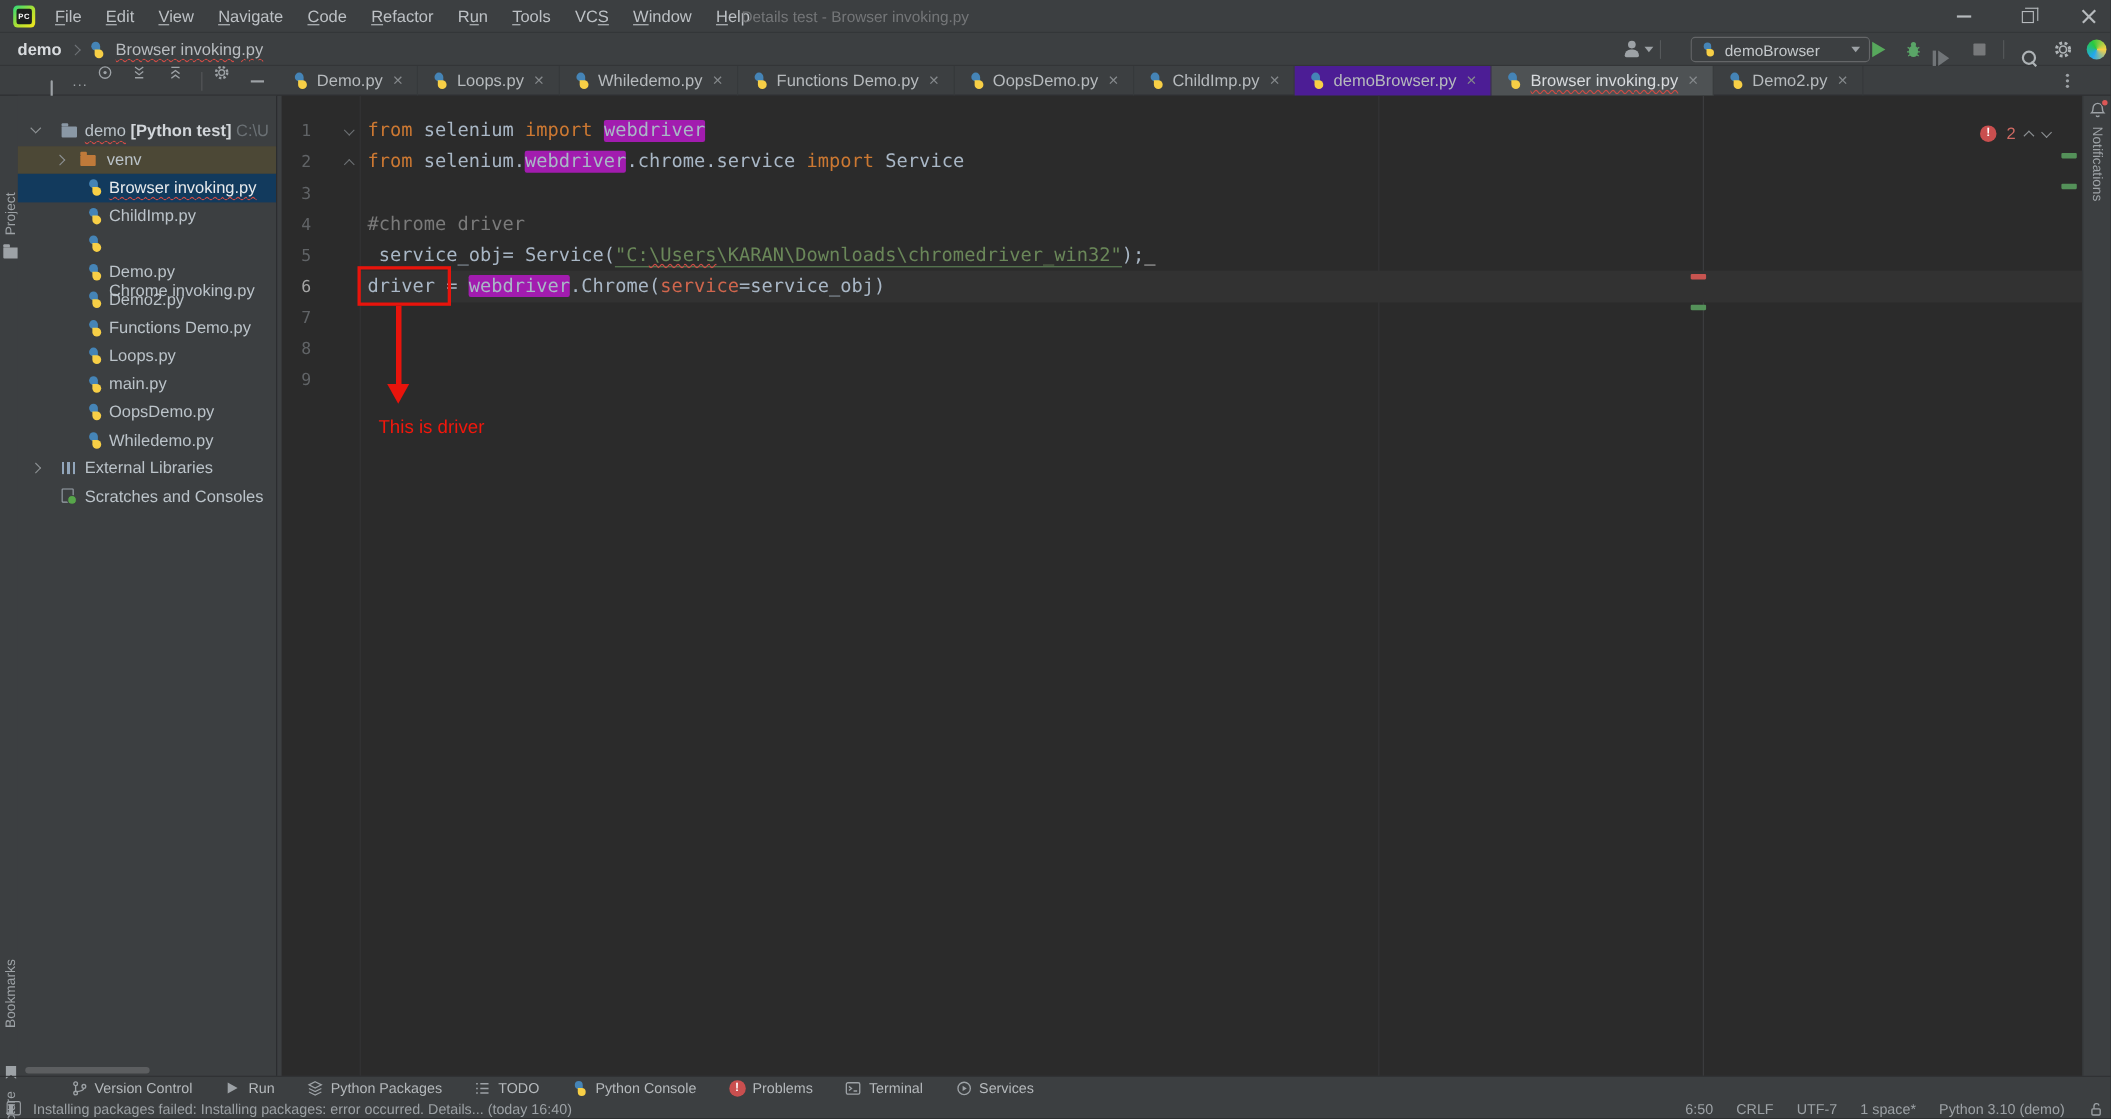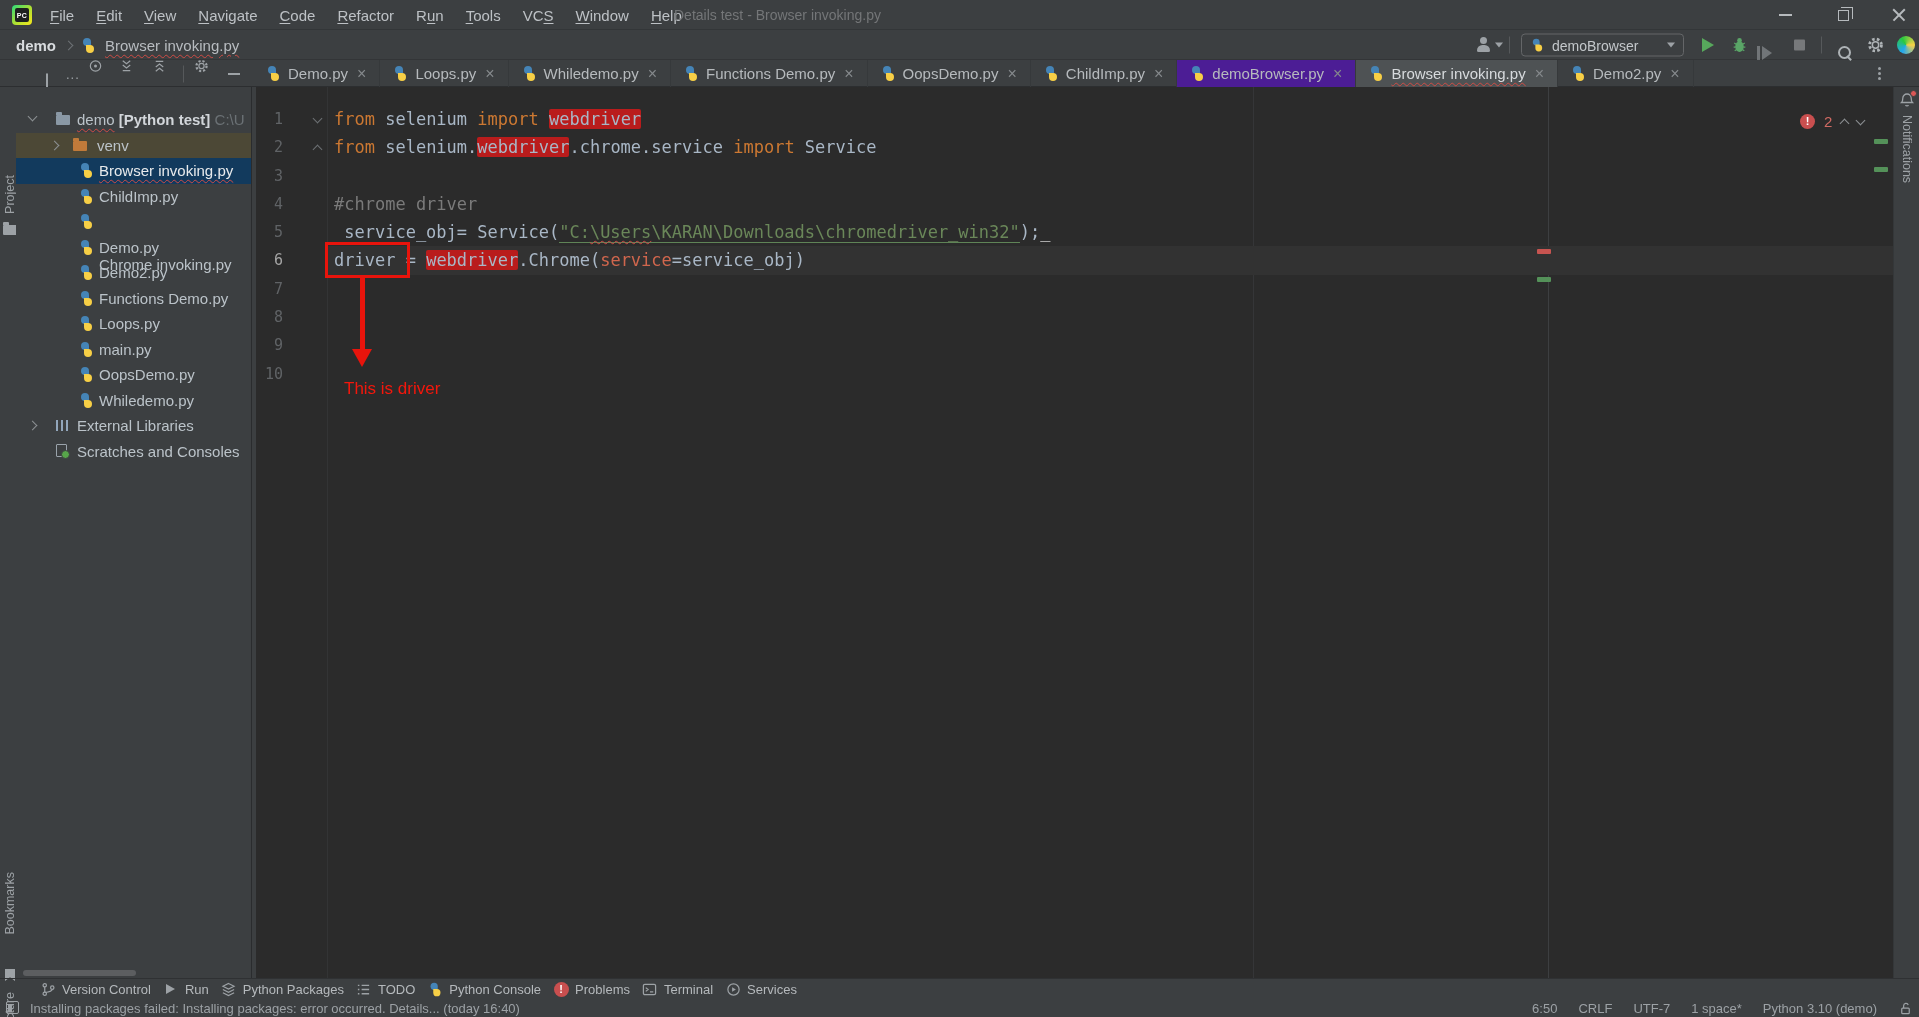--- a/index.html
+++ b/index.html
@@ -114,21 +114,21 @@
   .codelines{position:absolute;left:0;top:18px;right:0}
   .cline{display:flex;height:28.3px;line-height:28.3px;white-space:pre;font-size:17px}
   .lnum{width:27px;text-align:right;color:#606366;font-size:15px;flex:none}
   .cline.current .lnum{color:#a5a5a5}
   .foldcol{width:51px;flex:none;position:relative}
   .fmark{position:absolute;left:31px;top:10px;width:7px;height:7px;border-right:1.5px solid #6d7174;border-bottom:1.5px solid #6d7174}
   .fmark.down{transform:rotate(45deg)}
   .fmark.up{transform:rotate(-135deg);top:13px}
   .ccode{white-space:pre}
   .kw{color:#cc7832}.pl{color:#a9b7c6}.cm{color:#7a7a7a}.str{color:#6a8759}.par{color:#d0664d}.cur{color:#d6d6d6}
-  .hl{background:#b91c1c;border-radius:2px}
+  .hl{background:#a21caf;border-radius:2px}
   .u{border-bottom:1px solid #5f8457}
   .sq{text-decoration:underline;text-decoration-style:wavy;text-decoration-color:#cf4b45;text-decoration-thickness:1px;text-underline-offset:2px}
 
   .redbox{position:absolute;left:69px;top:155px;width:85px;height:36px;border:3.5px solid #e8140c}
   .arrow-stem{position:absolute;left:104px;top:191px;width:4.5px;height:72px;background:#e8140c}
   .arrow-head{position:absolute;left:96px;top:262px;width:0;height:0;border-left:10px solid transparent;border-right:10px solid transparent;border-top:18px solid #e8140c}
   .antext{position:absolute;left:88px;top:292px;font-family:"Liberation Sans",sans-serif;font-size:17px;color:#f3170c;white-space:nowrap}
 
   .errwidget{position:absolute;left:1544px;top:23px;height:22px;display:flex;align-items:center;gap:9px}
   .errdot{width:15px;height:15px;border-radius:50%;background:#c94f4f;color:#fff;font-size:11px;font-weight:bold;
@@ -137,21 +137,21 @@
   .mark{position:absolute;width:14px;height:5px;border-radius:1px}
   .mark.green{background:#549159}
   .mark.red{background:#c75450}
 
   
   .rstripe{position:absolute;right:0;top:0;width:26px;height:100%;border-left:1px solid #343739}
   .bell{position:absolute;left:5px;top:5px;width:16px;height:16px}
   .bell .dot{position:absolute;right:-2px;top:-2px;width:7px;height:7px;border-radius:50%;background:#db5756;border:1px solid #3c3f41}
 
   
-  .btoolbar{position:absolute;left:0;top:978px;width:100%;height:21px;border-top:1px solid #2f3133;display:flex;align-items:center;gap:12px;padding-left:40px}
+  .btoolbar{position:absolute;left:0;top:978px;width:100%;height:21px;border-top:1px solid #2f3133;display:flex;align-items:center;gap:29px;padding-left:64px}
   .twitem{display:flex;align-items:center;gap:6px;font-size:13px;color:#b5b9bc}
   .twicon{width:16px;height:16px;display:flex;align-items:center;justify-content:center}
   .playsm{width:0;height:0;border-left:9px solid #9da2a6;border-top:5.5px solid transparent;border-bottom:5.5px solid transparent}
   .pyicon.sm{transform:scale(.9)}
 
   
   .statusbar{position:absolute;left:0;top:999px;width:100%;height:18px;display:flex;align-items:center;font-size:13px;color:#9ca1a5}
   .switcher{position:absolute;left:6px;top:2px;width:13px;height:13px;border:1.4px solid #9da2a6;border-radius:2px}
   .switcher::before{content:"";position:absolute;left:1px;bottom:1px;width:3.5px;height:8px;background:#9da2a6}
   .smsg{position:absolute;left:30px;white-space:nowrap}
@@ -195,21 +195,21 @@
     <div class="crumbs">
       <span class="crumb-project">demo</span>
       <span class="chev right dim"></span>
       <span class="pyicon"></span>
       <span class="crumb-file wavy">Browser invoking.py</span>
     </div>
     <div class="nav-right">
       <span class="usericon" style="left:16px"></span>
       <span class="dd-arrow" style="left:36px"></span>
       <span class="vsep" style="left:50px"></span>
-      <div class="runconfig" style="left:62px">
+      <div class="runconfig" style="left:78px">
         <span class="pyicon" style="transform:scale(.85)"></span>
         <span>demoBrowser</span>
         <span class="dd-arrow" style="margin-left:auto"></span>
       </div>
       <span class="playicon" style="left:243px"></span>
       <svg style="left:272px;position:absolute;width:17px;height:17px" viewBox="0 0 16 16">
           <ellipse cx="8" cy="9.5" rx="4" ry="5" fill="#5aa567"></ellipse>
           <circle cx="8" cy="3.7" r="2.2" fill="#5aa567"></circle>
           <path d="M3 6.2l2 1M13 6.2l-2 1M2.5 10h2M13.5 10h-2M3.5 13.5l1.8-1.2M12.5 13.5l-1.8-1.2" stroke="#5aa567" stroke-width="1.1"></path>
         </svg>
@@ -383,21 +383,20 @@
       <div class="codelines">
           <div class="cline"><span class="lnum">1</span><span class="foldcol"><i class="fmark down"></i></span><span class="ccode"><span class="kw">from</span><span class="pl"> selenium </span><span class="kw">import</span><span class="pl"> </span><span class="pl hl">webdriver</span></span></div>
           <div class="cline"><span class="lnum">2</span><span class="foldcol"><i class="fmark up"></i></span><span class="ccode"><span class="kw">from</span><span class="pl"> selenium.</span><span class="pl hl">webdriver</span><span class="pl">.chrome.service </span><span class="kw">import</span><span class="pl"> Service</span></span></div>
           <div class="cline"><span class="lnum">3</span><span class="foldcol"></span><span class="ccode"></span></div>
           <div class="cline"><span class="lnum">4</span><span class="foldcol"></span><span class="ccode"><span class="cm">#chrome driver</span></span></div>
           <div class="cline"><span class="lnum">5</span><span class="foldcol"></span><span class="ccode"><span class="pl"> service_obj= Service(</span><span class="str u">"C:</span><span class="str u sq">\Users</span><span class="str u">\KARAN\Downloads\chromedriver_win32"</span><span class="pl">);</span><span class="cur">_</span></span></div>
           <div class="cline current"><span class="lnum">6</span><span class="foldcol"></span><span class="ccode"><span class="pl">driver</span><span class="pl"> = </span><span class="pl hl">webdriver</span><span class="pl">.Chrome(</span><span class="par">service</span><span class="pl">=service_obj)</span></span></div>
           <div class="cline"><span class="lnum">7</span><span class="foldcol"></span><span class="ccode"></span></div>
           <div class="cline"><span class="lnum">8</span><span class="foldcol"></span><span class="ccode"></span></div>
           <div class="cline"><span class="lnum">9</span><span class="foldcol"></span><span class="ccode"></span></div>
-          <div class="cline"><span class="lnum">10</span><span class="foldcol"></span><span class="ccode"></span></div>
         </div>
 
       <div class="redbox"></div>
       <div class="arrow-stem"></div>
       <div class="arrow-head"></div>
       <div class="antext">This is driver</div>
 
       <div class="errwidget">
         <span class="errdot">!</span>
         <span class="errcount">2</span>

